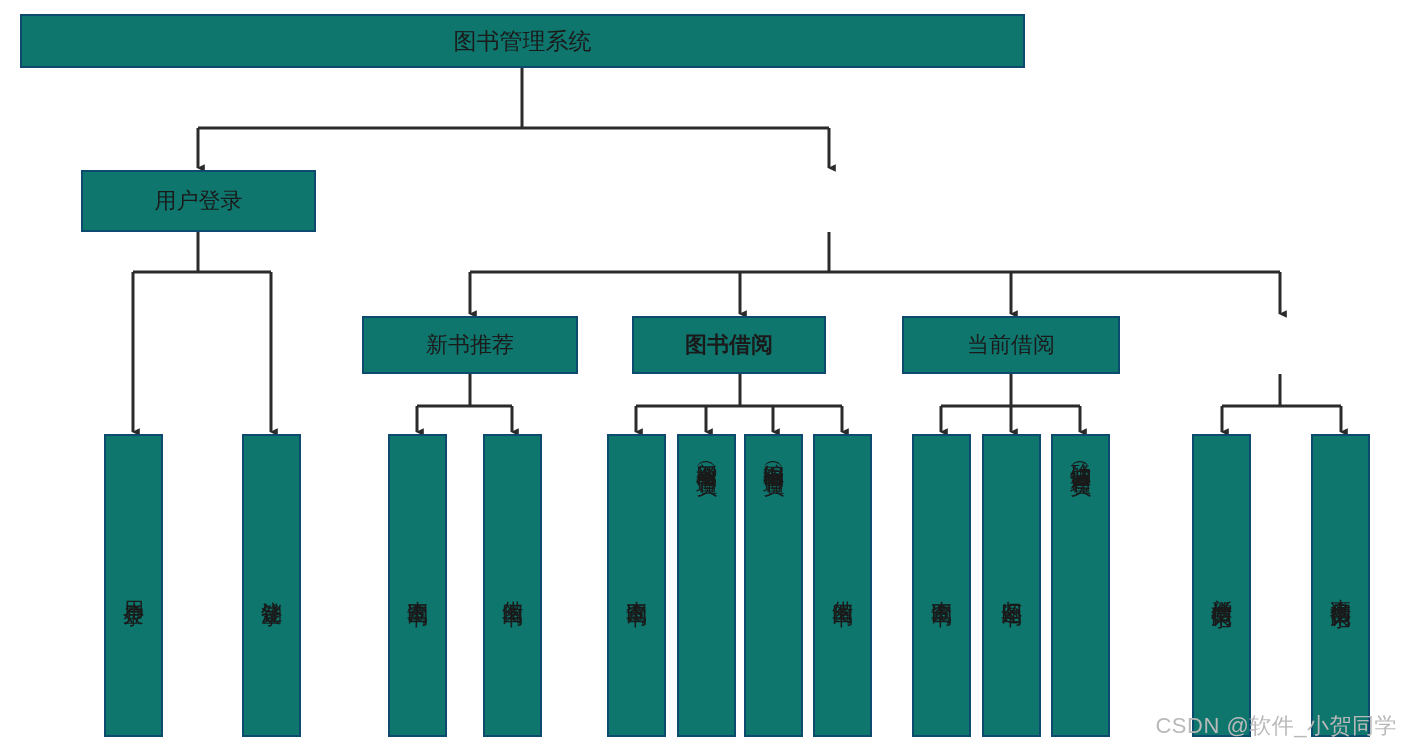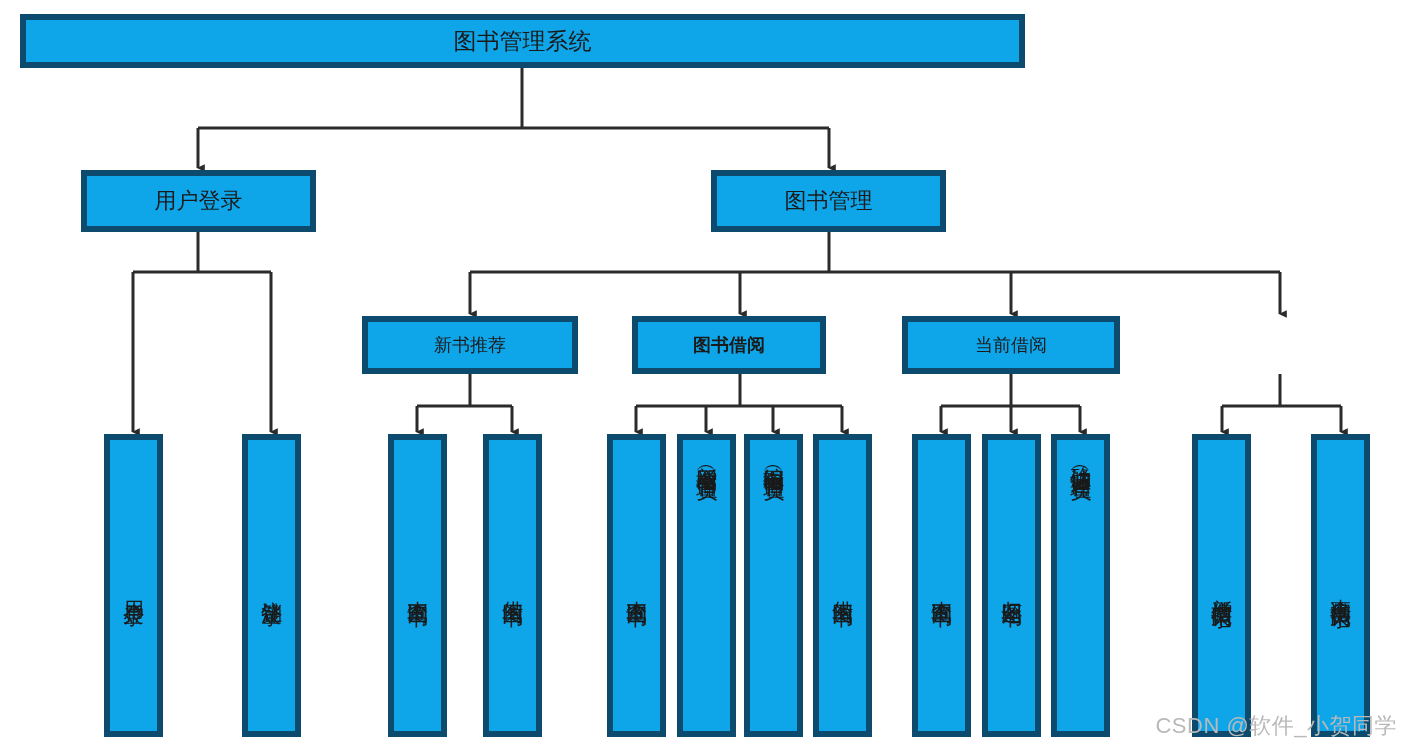--- a/index.html
+++ b/index.html
@@ -22,35 +22,35 @@
     position: absolute;
     left: 0;
     top: 0;
     width: 1405px;
     height: 747px;
     pointer-events: none;
   }
   .node {
     position: absolute;
     box-sizing: border-box;
-    background: #0ea5e9;
-    border: 6px solid #0c4a6e;
+    background: #0f766e;
+    border: 2px solid #0c4a6e;
     display: flex;
     align-items: center;
     justify-content: center;
     color: #1a1a1a;
   }
   .node.root {
     font-size: 23px;
   }
   .node.lvl2 {
     font-size: 22px;
   }
   .node.lvl3 {
-    font-size: 18px;
+    font-size: 22px;
   }
   .node.leaf {
     font-size: 21px;
     align-items: flex-start;
     justify-content: center;
     padding-top: 4px;
   }
   .vtext {
     writing-mode: vertical-rl;
     text-orientation: upright;
@@ -138,23 +138,20 @@
     </g>
   </svg>
 
   <div class="node root" style="left:20px; top:14px; width:1005px; height:54px;">
     <span>图书管理系统</span>
   </div>
 
   <div class="node lvl2" style="left:81px; top:170px; width:235px; height:62px;">
     <span>用户登录</span>
   </div>
-  <div class="node lvl2" style="left:711px; top:170px; width:235px; height:62px;">
-    <span>图书管理</span>
-  </div>
 
   <div class="node lvl3" style="left:362px; top:316px; width:216px; height:58px;">
     <span>新书推荐</span>
   </div>
   <div class="node lvl3" style="left:632px; top:316px; width:194px; height:58px;font-weight:bold;">
     <span>图书借阅</span>
   </div>
   <div class="node lvl3" style="left:902px; top:316px; width:218px; height:58px;">
     <span>当前借阅</span>
   </div>

